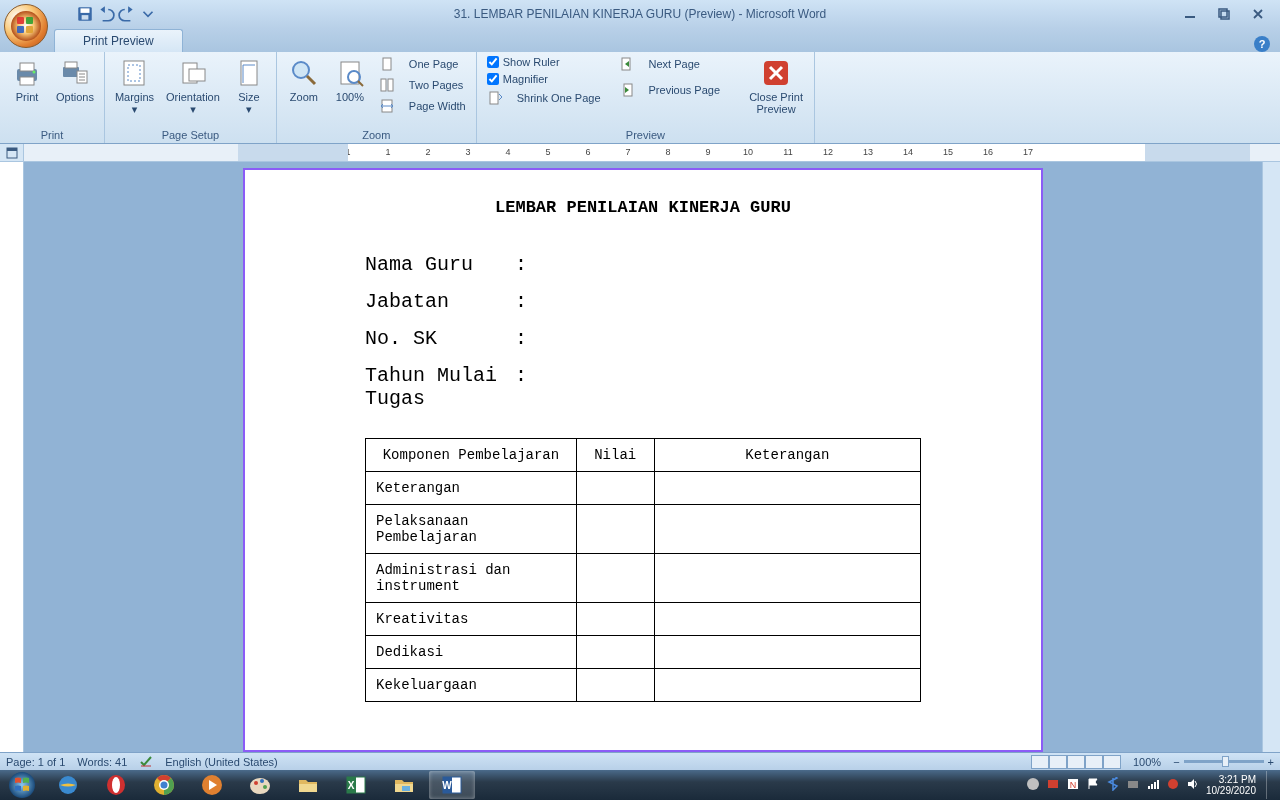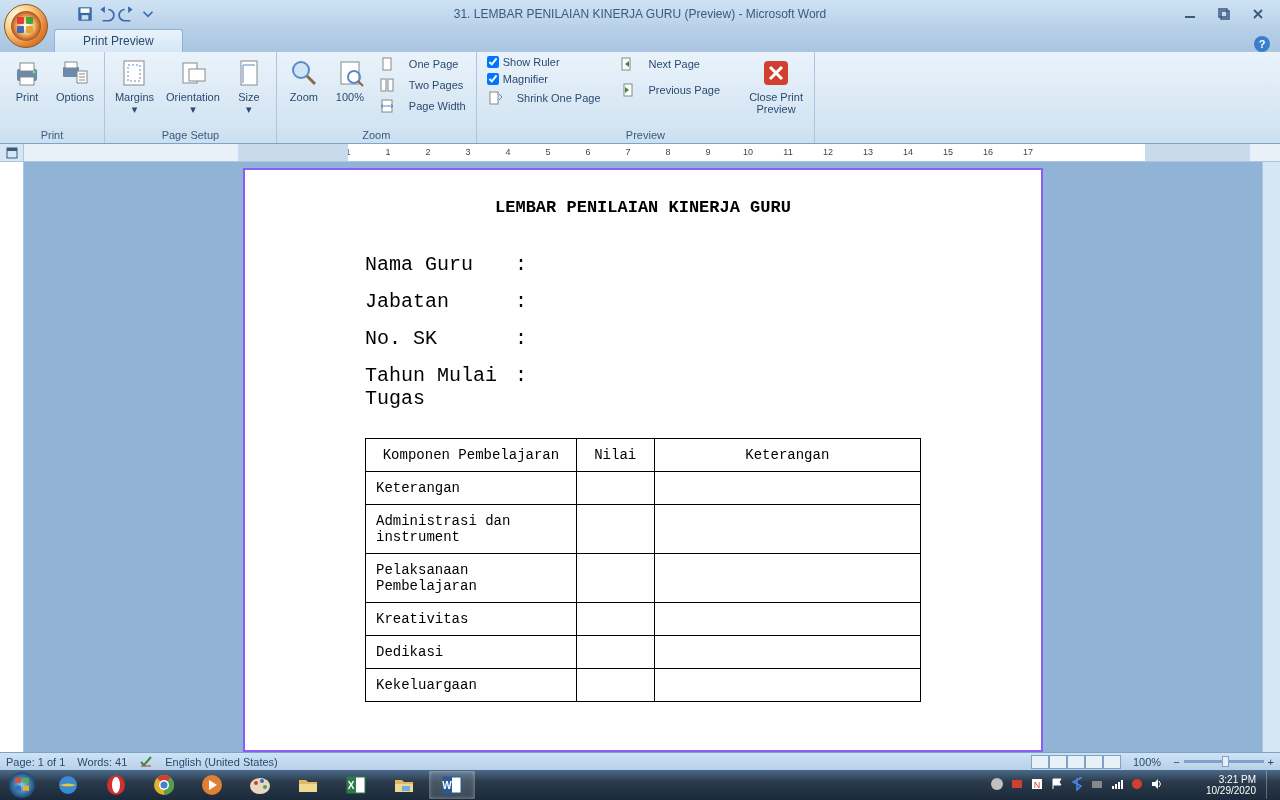--- a/index.html
+++ b/index.html
@@ -66,21 +66,21 @@
 .slider-thumb{position:absolute;left:38px;top:-4px;width:7px;height:11px;background:#e8f0f8;border:1px solid #7fa3c8;}
 
 
 .taskbar { position: absolute; bottom: 0; left: 0; right: 0; height: 30px; background: linear-gradient(#4a6a8a,#2a3a4a 40%,#1a2a3a); display: flex; align-items: center; }
 .start-btn { width: 44px; height: 30px; display:flex;align-items:center;justify-content:center; }
 .start-btn svg{width:28px;height:28px;}
 .task-item { width: 46px; height: 28px; margin: 0 1px; display:flex;align-items:center;justify-content:center; border-radius:2px;}
 .task-item.active{background:rgba(255,255,255,.15);box-shadow:inset 0 0 4px rgba(255,255,255,.4);}
 .task-item svg{width:24px;height:24px;}
 .tray { margin-left: auto; display: flex; align-items: center; gap: 6px; padding-right: 6px; color:#fff; font-size:10px;}
-.tray .clock{text-align:right;line-height:11px;margin-left:36px;}
+.tray .clock{text-align:right;line-height:11px;}
 .tray svg{width:14px;height:14px;}
 </style>
 </head>
 <body>
 
 <div class="titlebar">
   <div class="office-btn">
     <svg viewBox="0 0 32 32">
         <circle cx="16" cy="16" r="15" fill="url(#og)"></circle>
         <defs>
@@ -357,26 +357,26 @@
           <th class="c1">Komponen Pembelajaran</th>
           <th class="c2">Nilai</th>
           <th class="c3">Keterangan</th>
         </tr>
         <tr>
               <td>Keterangan</td>
               <td></td>
               <td></td>
             </tr>
         <tr>
-              <td>Administrasi dan instrument</td>
+              <td>Pelaksanaan Pembelajaran</td>
               <td></td>
               <td></td>
             </tr>
         <tr>
-              <td>Pelaksanaan Pembelajaran</td>
+              <td>Administrasi dan instrument</td>
               <td></td>
               <td></td>
             </tr>
         <tr>
               <td>Kreativitas</td>
               <td></td>
               <td></td>
             </tr>
         <tr>
               <td>Dedikasi</td>

